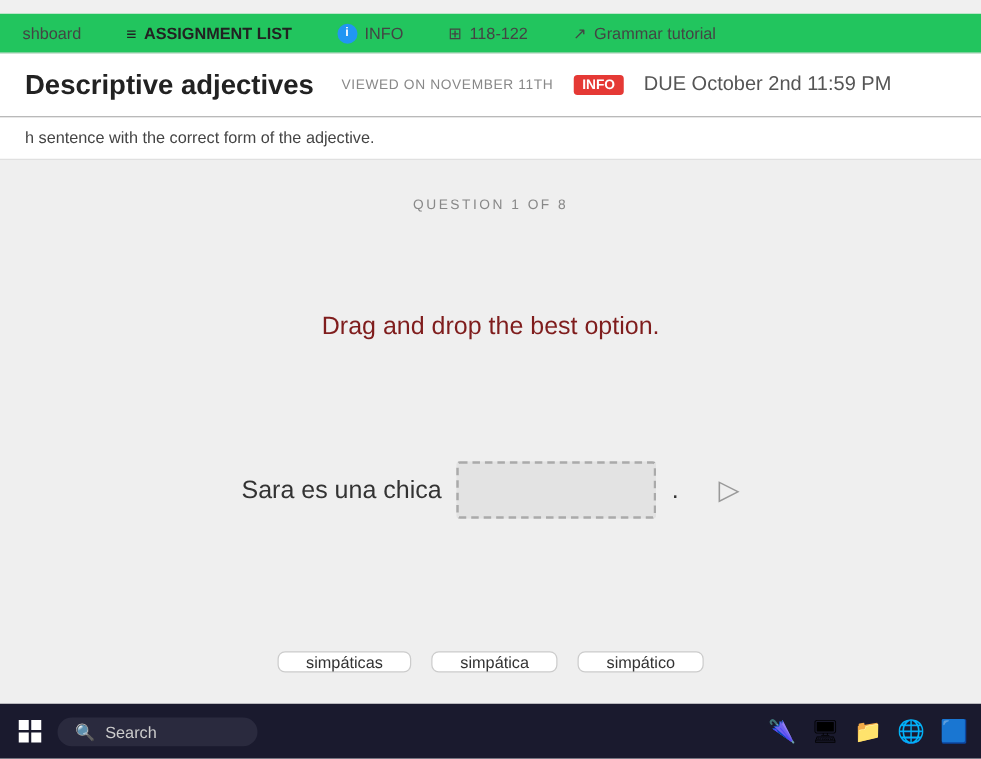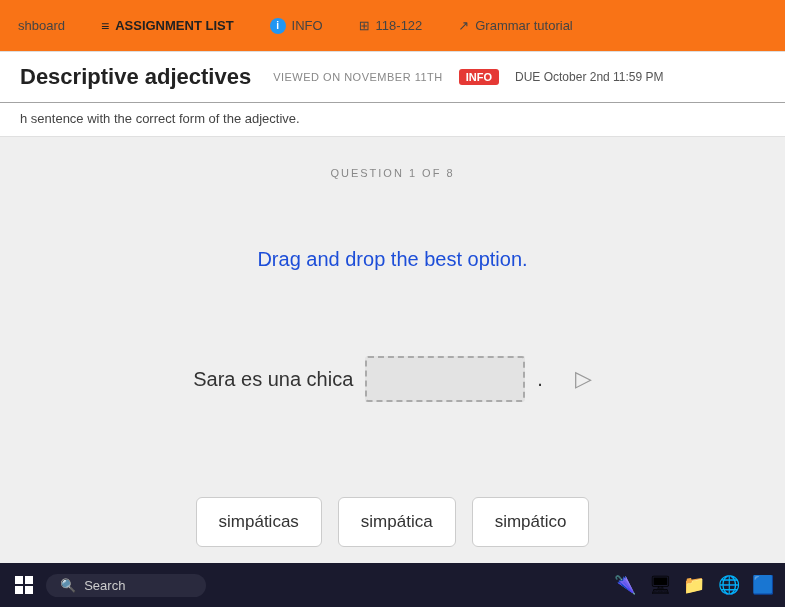--- a/index.html
+++ b/index.html
@@ -9,25 +9,26 @@
       width: 785px;
       height: 607px;
       overflow: hidden;
       position: relative;
     }
 
     
     .top-nav {
       display: flex;
       align-items: center;
-      background: #f97316;
+      background: #22c55e;
       border-bottom: 1px solid #ddd;
-      height: 52px;
+      height: 32px;
       padding: 0 10px;
       gap: 20px;
+      margin-top: 11px;
     }
     .nav-item {
       display: flex;
       align-items: center;
       gap: 6px;
       font-size: 13px;
       color: #444;
       cursor: pointer;
       padding: 4px 8px;
       white-space: nowrap;
@@ -75,21 +76,21 @@
     }
     .late-badge {
       background: #e53935;
       color: white;
       font-size: 11px;
       font-weight: bold;
       padding: 2px 7px;
       border-radius: 3px;
     }
     .due-label {
-      font-size: 12px;
+      font-size: 16px;
       color: #555;
     }
 
     
     .instruction-bar {
       background: #ffffff;
       padding: 8px 4px 10px 20px;
       border-bottom: 1px solid #e0e0e0;
       font-size: 13px;
       color: #444;
@@ -109,21 +110,21 @@
     .question-counter {
       font-size: 11px;
       letter-spacing: 2px;
       color: #888;
       text-transform: uppercase;
       margin-bottom: 24px;
     }
 
     .drag-instruction {
       font-size: 20px;
-      color: #1d4ed8;
+      color: #7f1d1d;
       margin-bottom: 40px;
       text-align: center;
     }
 
     
     .sentence-row {
       display: flex;
       align-items: center;
       gap: 12px;
       font-size: 20px;
@@ -155,22 +156,22 @@
     .drag-options {
       display: flex;
       gap: 16px;
       flex-wrap: wrap;
       justify-content: center;
     }
     .drag-option {
       background: #ffffff;
       border: 1.5px solid #ccc;
       border-radius: 6px;
-      padding: 14px 22px;
-      font-size: 17px;
+      padding: 0 22px;
+      font-size: 13px;
       color: #333;
       cursor: grab;
       user-select: none;
     }
 
     
     .taskbar {
       position: absolute;
       bottom: 0;
       left: 0;

